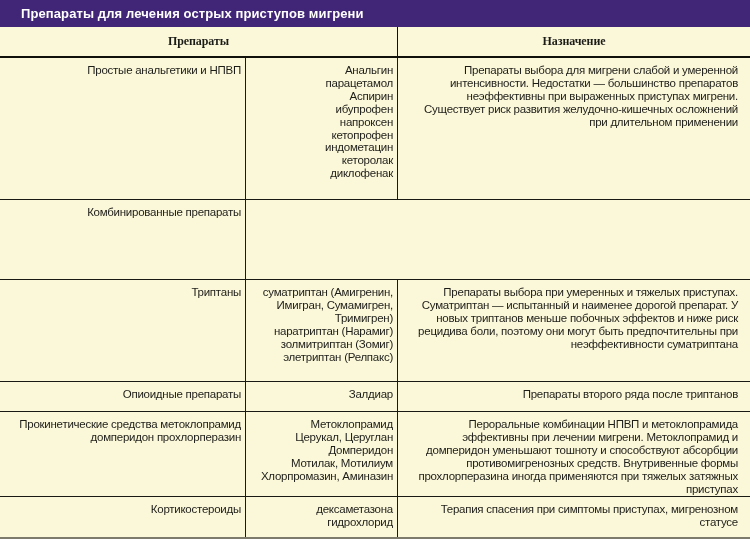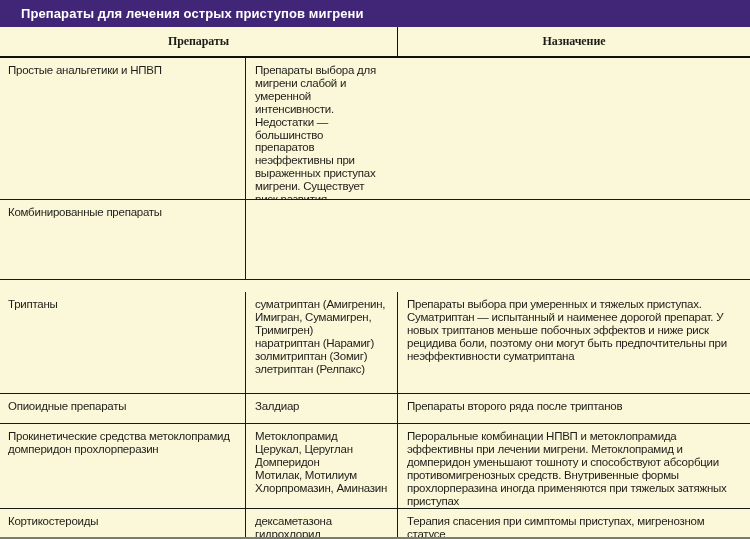--- a/index.html
+++ b/index.html
@@ -45,54 +45,64 @@
     justify-content: center;
     letter-spacing: -0.1px;
   }
   .th-drugs { border-right: 1px solid #11110c; }
   .tbody { }
   .row {
     display: grid;
     grid-template-columns: 246px 152px 1fr;
     box-sizing: border-box;
     border-bottom: 1px solid #1a1a14;
+    text-align: right;
   }
   .row:last-child { border-bottom: none; }
   .cell {
     box-sizing: border-box;
     padding: 6px 4px 4px 8px;
     font-size: 11.5px;
     line-height: 12.9px;
     letter-spacing: -0.25px;
     overflow: hidden;
   }
   .cell.c1 { border-right: 1px solid #1a1a14; }
   .cell.c2 { border-right: 1px solid #1a1a14; padding-left: 9px; white-space: pre-line; }
-  .cell.c3 { padding-left: 9px; padding-right: 22px; }
+  .cell.c3 { padding-left: 9px; padding-right: 12px; }
 </style>
 </head>
 <body>
 
 <div class="page">
   <div class="title-bar">
     <span>Препараты для лечения острых приступов мигрени</span>
   </div>
   <div class="thead">
     <div class="th th-drugs">Препараты</div>
     <div class="th th-purpose">Назначение</div>
   </div>
   <div class="tbody" id="tbody">
       <div class="row" style="height: 142px;">
         <div class="cell c1">Простые анальгетики и НПВП</div>
+        <div class="cell c2">Анальгин
+парацетамол
+Аспирин
+ибупрофен
+напроксен
+кетопрофен
+индометацин
+кеторолак
+диклофенак</div>
         <div class="cell c3">Препараты выбора для мигрени слабой и умеренной интенсивности. Недостатки — большинство препаратов неэффективны при выраженных приступах мигрени. Существует риск развития желудочно-кишечных осложнений при длительном применении</div>
       </div>
       <div class="row" style="height: 80px;">
         <div class="cell c1">Комбинированные препараты</div>
       </div>
-      <div class="row" style="height: 102px; margin-top: 12px;">
+      <div class="row" style="height: 102px;">
         <div class="cell c1">Триптаны</div>
         <div class="cell c2">суматриптан (Амигренин, Имигран, Сумамигрен, Тримигрен)
 наратриптан (Нарамиг)
 золмитриптан (Зомиг)
 элетриптан (Релпакс)</div>
         <div class="cell c3">Препараты выбора при умеренных и тяжелых приступах. Суматриптан — испытанный и наименее дорогой препарат. У новых триптанов меньше побочных эффектов и ниже риск рецидива боли, поэтому они могут быть предпочтительны при неэффективности суматриптана</div>
       </div>
       <div class="row" style="height: 30px;">
         <div class="cell c1">Опиоидные препараты</div>
         <div class="cell c2">Залдиар</div>

